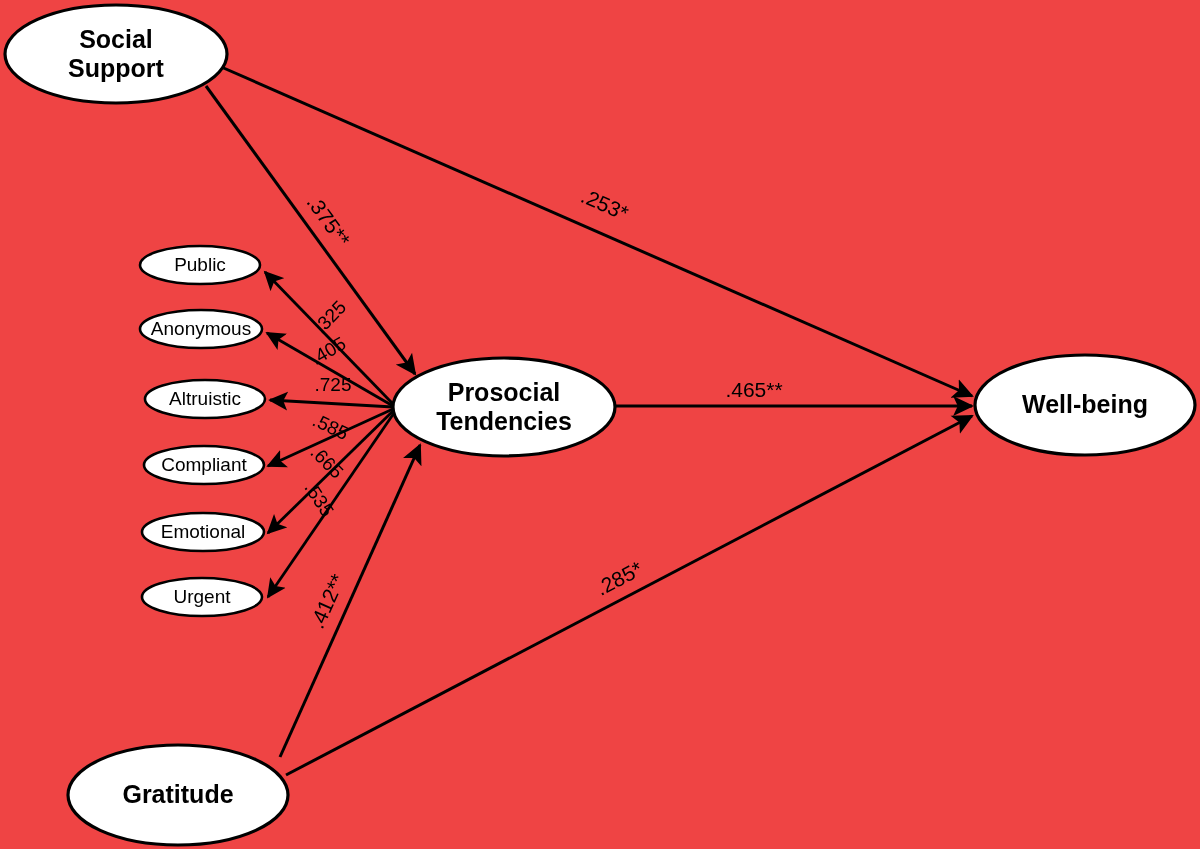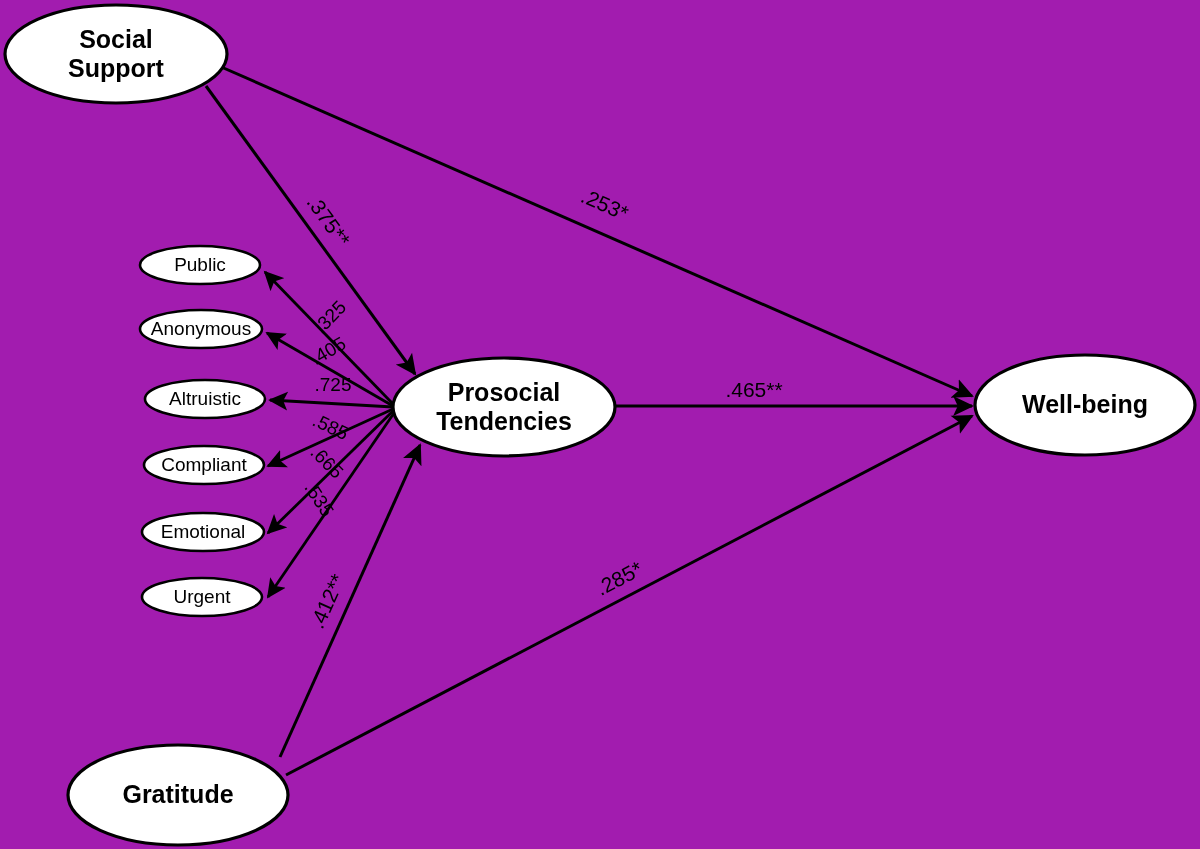--- a/index.html
+++ b/index.html
@@ -7,21 +7,21 @@
     padding: 0;
     background: #ffffff;
   }
   body {
     font-family: "Liberation Sans", sans-serif;
   }
   #diagram-root {
     position: relative;
     width: 1200px;
     height: 849px;
-    background: #a21caf;
+    background: #ef4444;
     overflow: hidden;
   }
   svg.sem-canvas {
     display: block;
     width: 1200px;
     height: 849px;
   }
   .node-ellipse {
     fill: #ffffff;
     stroke: #000000;

